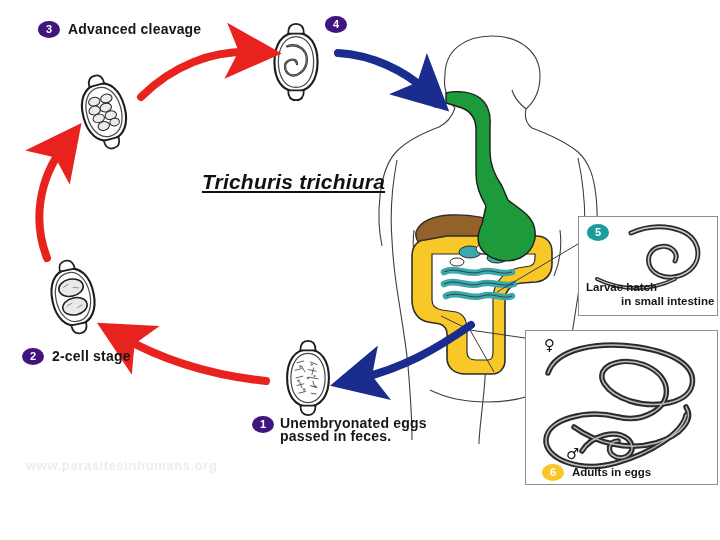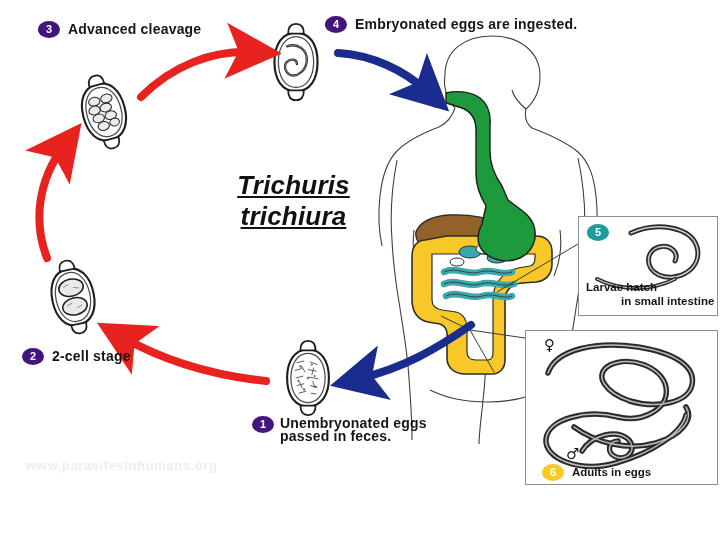--- a/index.html
+++ b/index.html
@@ -63,21 +63,21 @@
   }
   #title-line1 {
     font-size: 21px;
     font-weight: bold;
     color: #111115;
     text-decoration: underline;
     letter-spacing: 0.4px;
     font-family: "Liberation Sans", sans-serif;
   }
   #title-line2 {
-    font-size: 26px;
+    font-size: 21px;
     font-weight: bold;
     font-style: italic;
     color: #111115;
     text-decoration: underline;
     letter-spacing: 0.2px;
     margin-top: 3px;
     font-family: "Liberation Sans", sans-serif;
   }
   
   .inset {
@@ -319,21 +319,20 @@
     <div class="sexsym" style="left:18px; top:5px;">♀</div>
     <div class="sexsym" style="left:40px; top:114px;">♂</div>
     <div class="badge yellow" style="left:16px; top:133px;">6</div>
     <div class="inset-cap" style="left:46px; top:135px;">Adults in eggs</div>
   </div>
 
   <div class="badge purple" style="left:38px; top:21px;">3</div>
   <div class="lbl" style="left:68px; top:23px;">Advanced cleavage</div>
 
   <div class="badge purple" style="left:325px; top:16px;">4</div>
-  <div class="lbl" style="left:355px; top:18px;">Embryonated eggs are ingested.</div>
 
   <div class="badge purple" style="left:22px; top:348px;">2</div>
   <div class="lbl" style="left:52px; top:350px;">2-cell stage</div>
 
   <div class="badge purple" style="left:252px; top:416px;">1</div>
   <div class="lbl" style="left:280px; top:417px;">Unembryonated eggs</div>
   <div class="lbl" style="left:280px; top:430px;">passed in feces.</div>
 
   <div id="title-block">
     <div id="title-line2">Trichuris trichiura</div>

